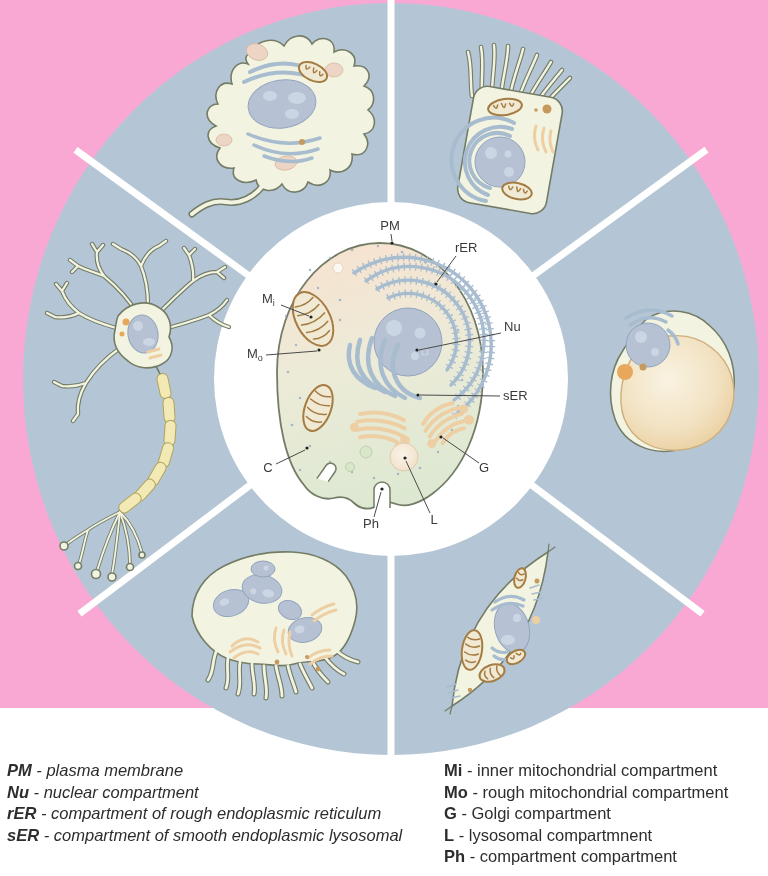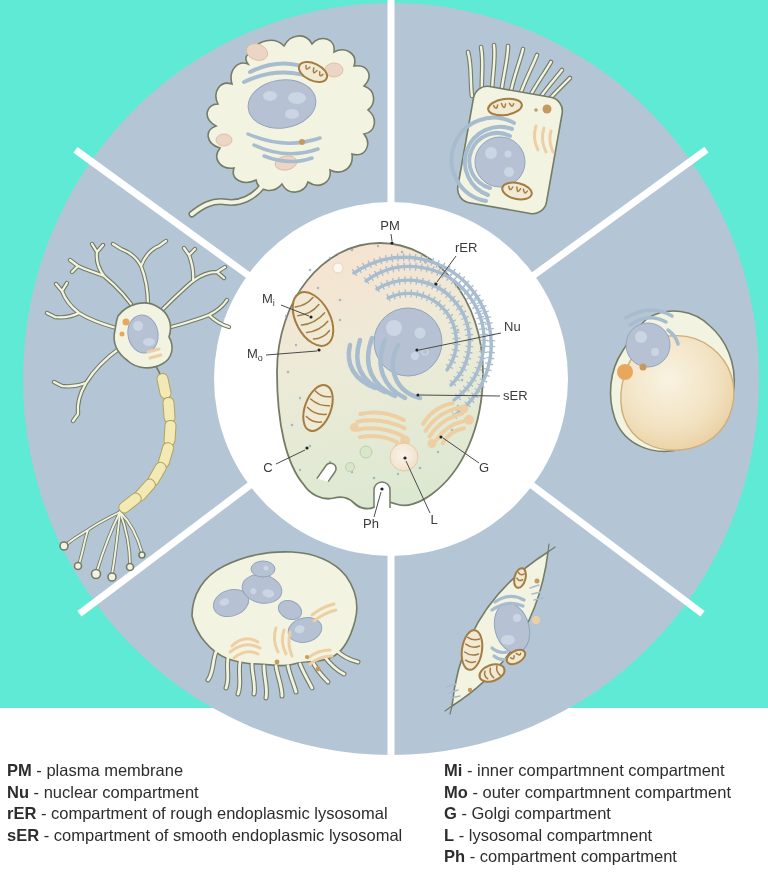--- a/index.html
+++ b/index.html
@@ -1,17 +1,17 @@
 <!DOCTYPE html>
 <html style="--ring: #b4c6d5; --cellfill: #f2f4e1; --outline: #747c66; --nucfill: #b6c2d4; --nucline: #93a4be; --npatch: #cdd7e4; --erblue: #a8bccf; --mito: #a57c42; --mitofill: #f0e9d3; --golgi: #eecfa4; --peachfill: #ecd5c5; --myelin: #f2e9b4; --labelink: #3a3a3a; --legendink: #2d2d2d;"><head>
 <meta charset="utf-8">
 <style>
   html,body{margin:0;padding:0;background:#fff;width:768px;height:876px;overflow:hidden;}
   body{font-family:"Liberation Sans",sans-serif;}
-  #stage{position:relative;width:768px;height:708px;background:#5eead4;}
+  #stage{position:relative;width:768px;height:708px;background:#f9a8d4;}
   svg{display:block;}
   .ring{fill:var(--ring,#b4c6d5);}
   .divider{stroke:#fff;stroke-width:7;fill:none;}
   .innerdisc{fill:#fff;}
   .cellbody{fill:var(--cellfill,#f2f4e1);stroke:var(--outline,#747c66);stroke-width:1.6;}
   .tubeO{stroke:var(--outline,#747c66);fill:none;stroke-linecap:round;}
   .tubeI{stroke:var(--cellfill,#f2f4e1);fill:none;stroke-linecap:round;}
   .nuc{fill:var(--nucfill,#b6c2d4);stroke:var(--nucline,#93a4be);stroke-width:1;}
   .npatch{fill:var(--npatch,#cdd7e4);stroke:none;opacity:.9;}
   .er{stroke:var(--erblue,#a8bccf);fill:none;stroke-linecap:round;}
@@ -27,21 +27,21 @@
   .myelin{fill:var(--myelin,#f2e9b4);stroke:#b0a45c;stroke-width:1;}
   .lbl{font:13px "Liberation Sans",sans-serif;fill:var(--labelink,#3a3a3a);}
   .sub{font-size:9px;}
   .ptr{stroke:#4a4a4a;stroke-width:1;fill:none;}
   .dotpt{fill:#222;}
   .cytodot{fill:#93aac2;opacity:.8;}
   .greenves{fill:#d9e6ca;stroke:#bcd0ab;stroke-width:1;}
   .notch{fill:#fff;stroke:var(--outline,#747c66);stroke-width:1.5;}
   .legend{position:absolute;left:0;top:760px;width:768px;font-size:16.5px;color:var(--legendink,#2d2d2d);}
   .col{position:absolute;top:0;}
-  .col.left{left:7px;}
+  .col.left{left:7px;font-style:italic;}
   .col.right{left:444px;}
   .lrow{line-height:21.6px;white-space:nowrap;}
   .lrow b{font-weight:bold;}
   .sep{white-space:pre;}
 </style>
 </head>
 <body>
 
 <div id="stage">
 <svg width="768" height="756" viewBox="0 0 768 756">
@@ -476,24 +476,24 @@
     <text class="lbl" x="434" y="524" text-anchor="middle">L</text>
     <path class="ptr" d="M430,513 L406,461"></path>
     <circle class="dotpt" cx="405" cy="458" r="1.6"></circle>
   </g>
 </svg>
 
 <div class="legend">
   <div class="col left">
     <div class="lrow"><b>PM</b><span class="sep"> - </span><span>plasma membrane</span></div>
     <div class="lrow"><b>Nu</b><span class="sep"> - </span><span>nuclear compartment</span></div>
-    <div class="lrow"><b>rER</b><span class="sep"> - </span><span>compartment of rough endoplasmic lysosomal</span></div>
+    <div class="lrow"><b>rER</b><span class="sep"> - </span><span>compartment of rough endoplasmic reticulum</span></div>
     <div class="lrow"><b>sER</b><span class="sep"> - </span><span>compartment of smooth endoplasmic lysosomal</span></div>
   </div>
   <div class="col right">
-    <div class="lrow"><b>Mi</b><span class="sep"> - </span><span>inner compartmnent compartment</span></div>
-    <div class="lrow"><b>Mo</b><span class="sep"> - </span><span>outer compartmnent compartment</span></div>
+    <div class="lrow"><b>Mi</b><span class="sep"> - </span><span>inner mitochondrial compartment</span></div>
+    <div class="lrow"><b>Mo</b><span class="sep"> - </span><span>rough mitochondrial compartment</span></div>
     <div class="lrow"><b>G</b><span class="sep"> - </span><span>Golgi compartment</span></div>
     <div class="lrow"><b>L</b><span class="sep"> - </span><span>lysosomal compartmnent</span></div>
     <div class="lrow"><b>Ph</b><span class="sep"> - </span><span>compartment compartment</span></div>
   </div>
 </div>
 </div>
 
 </body></html>

